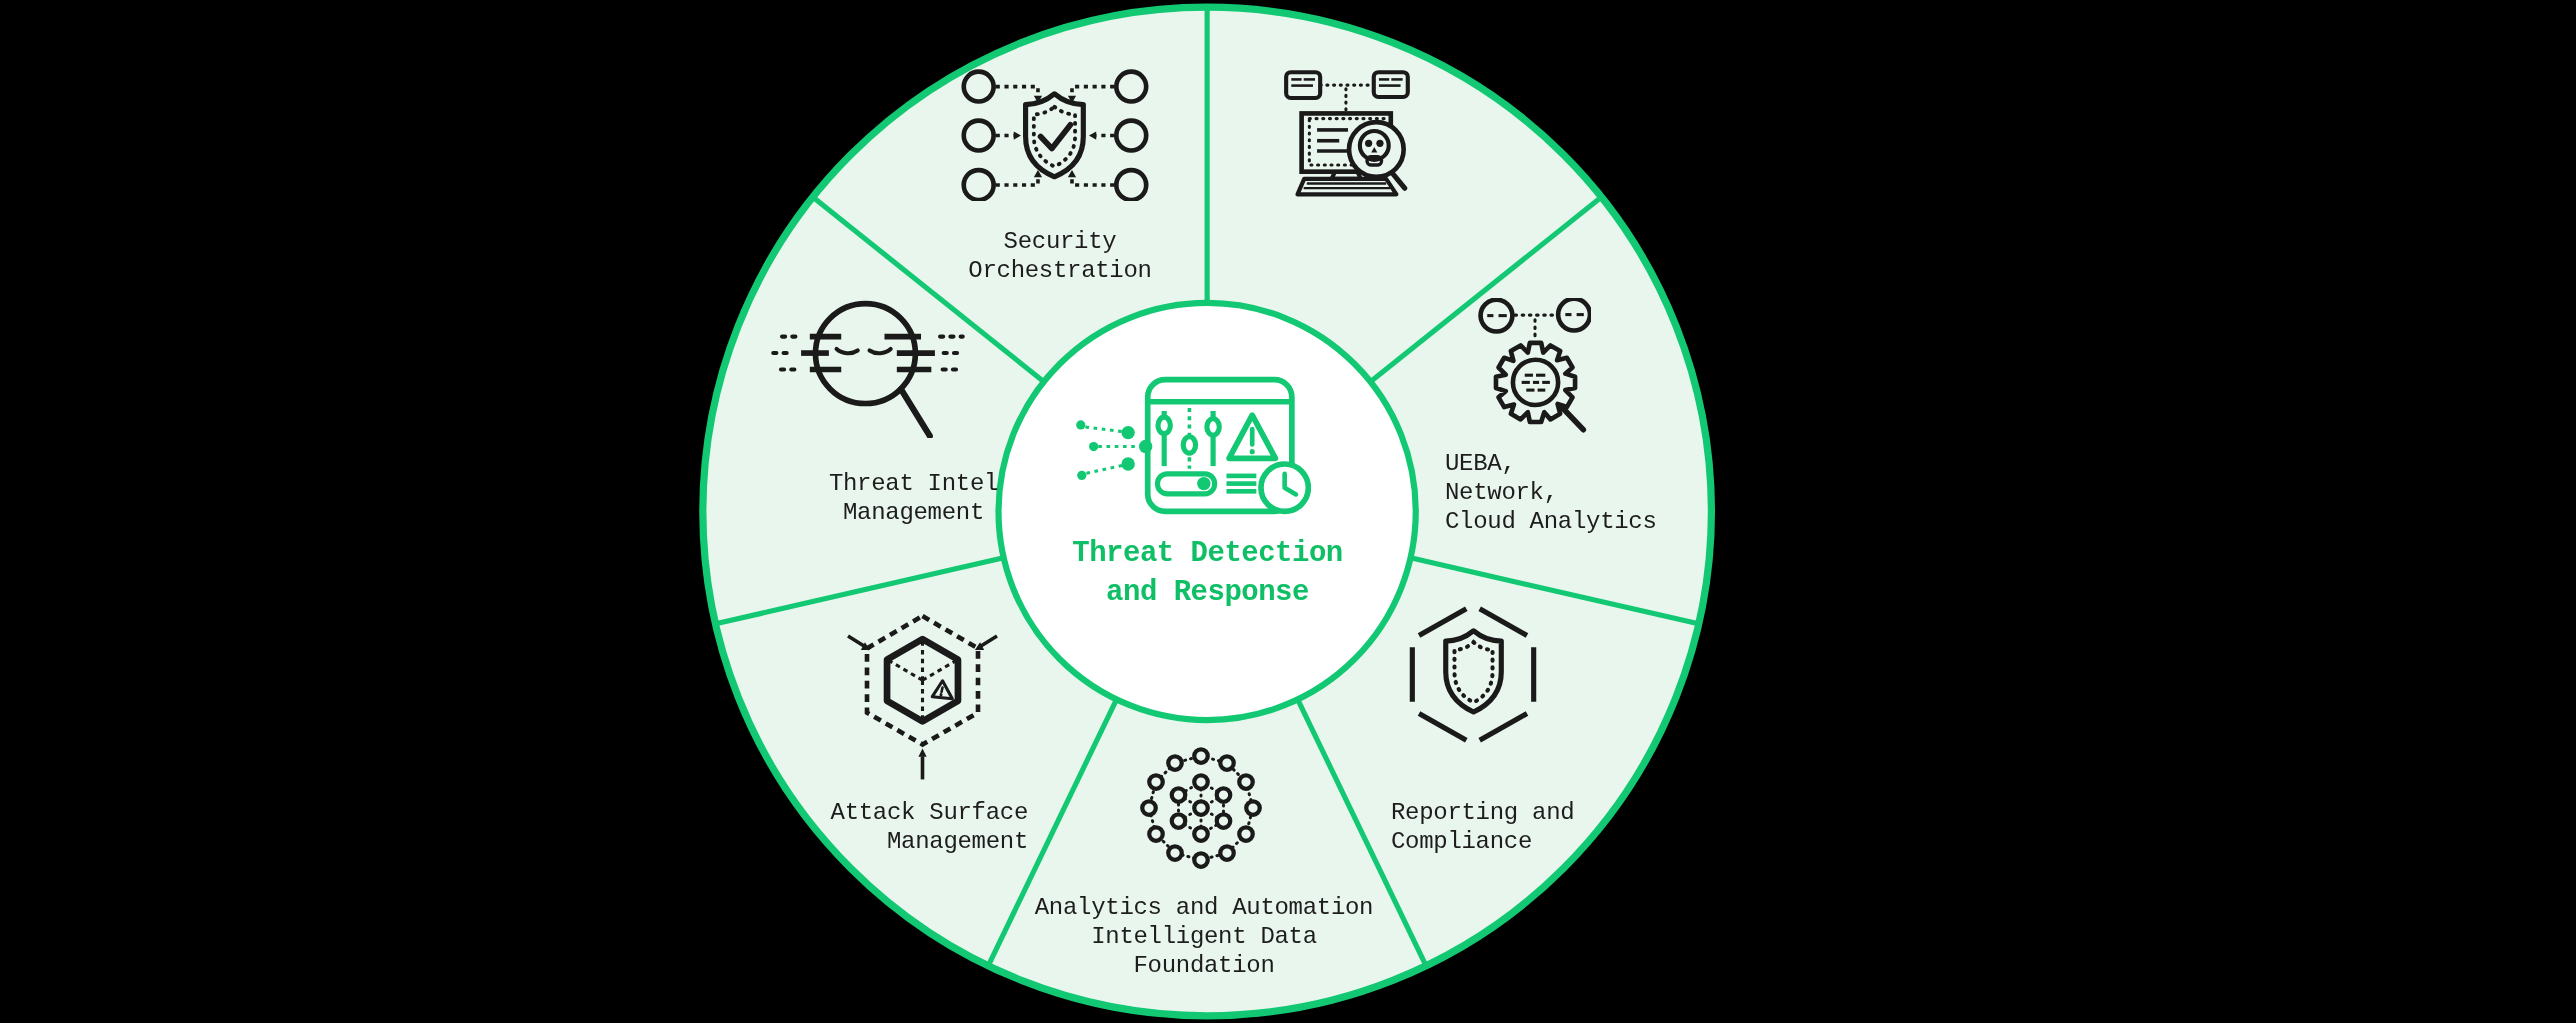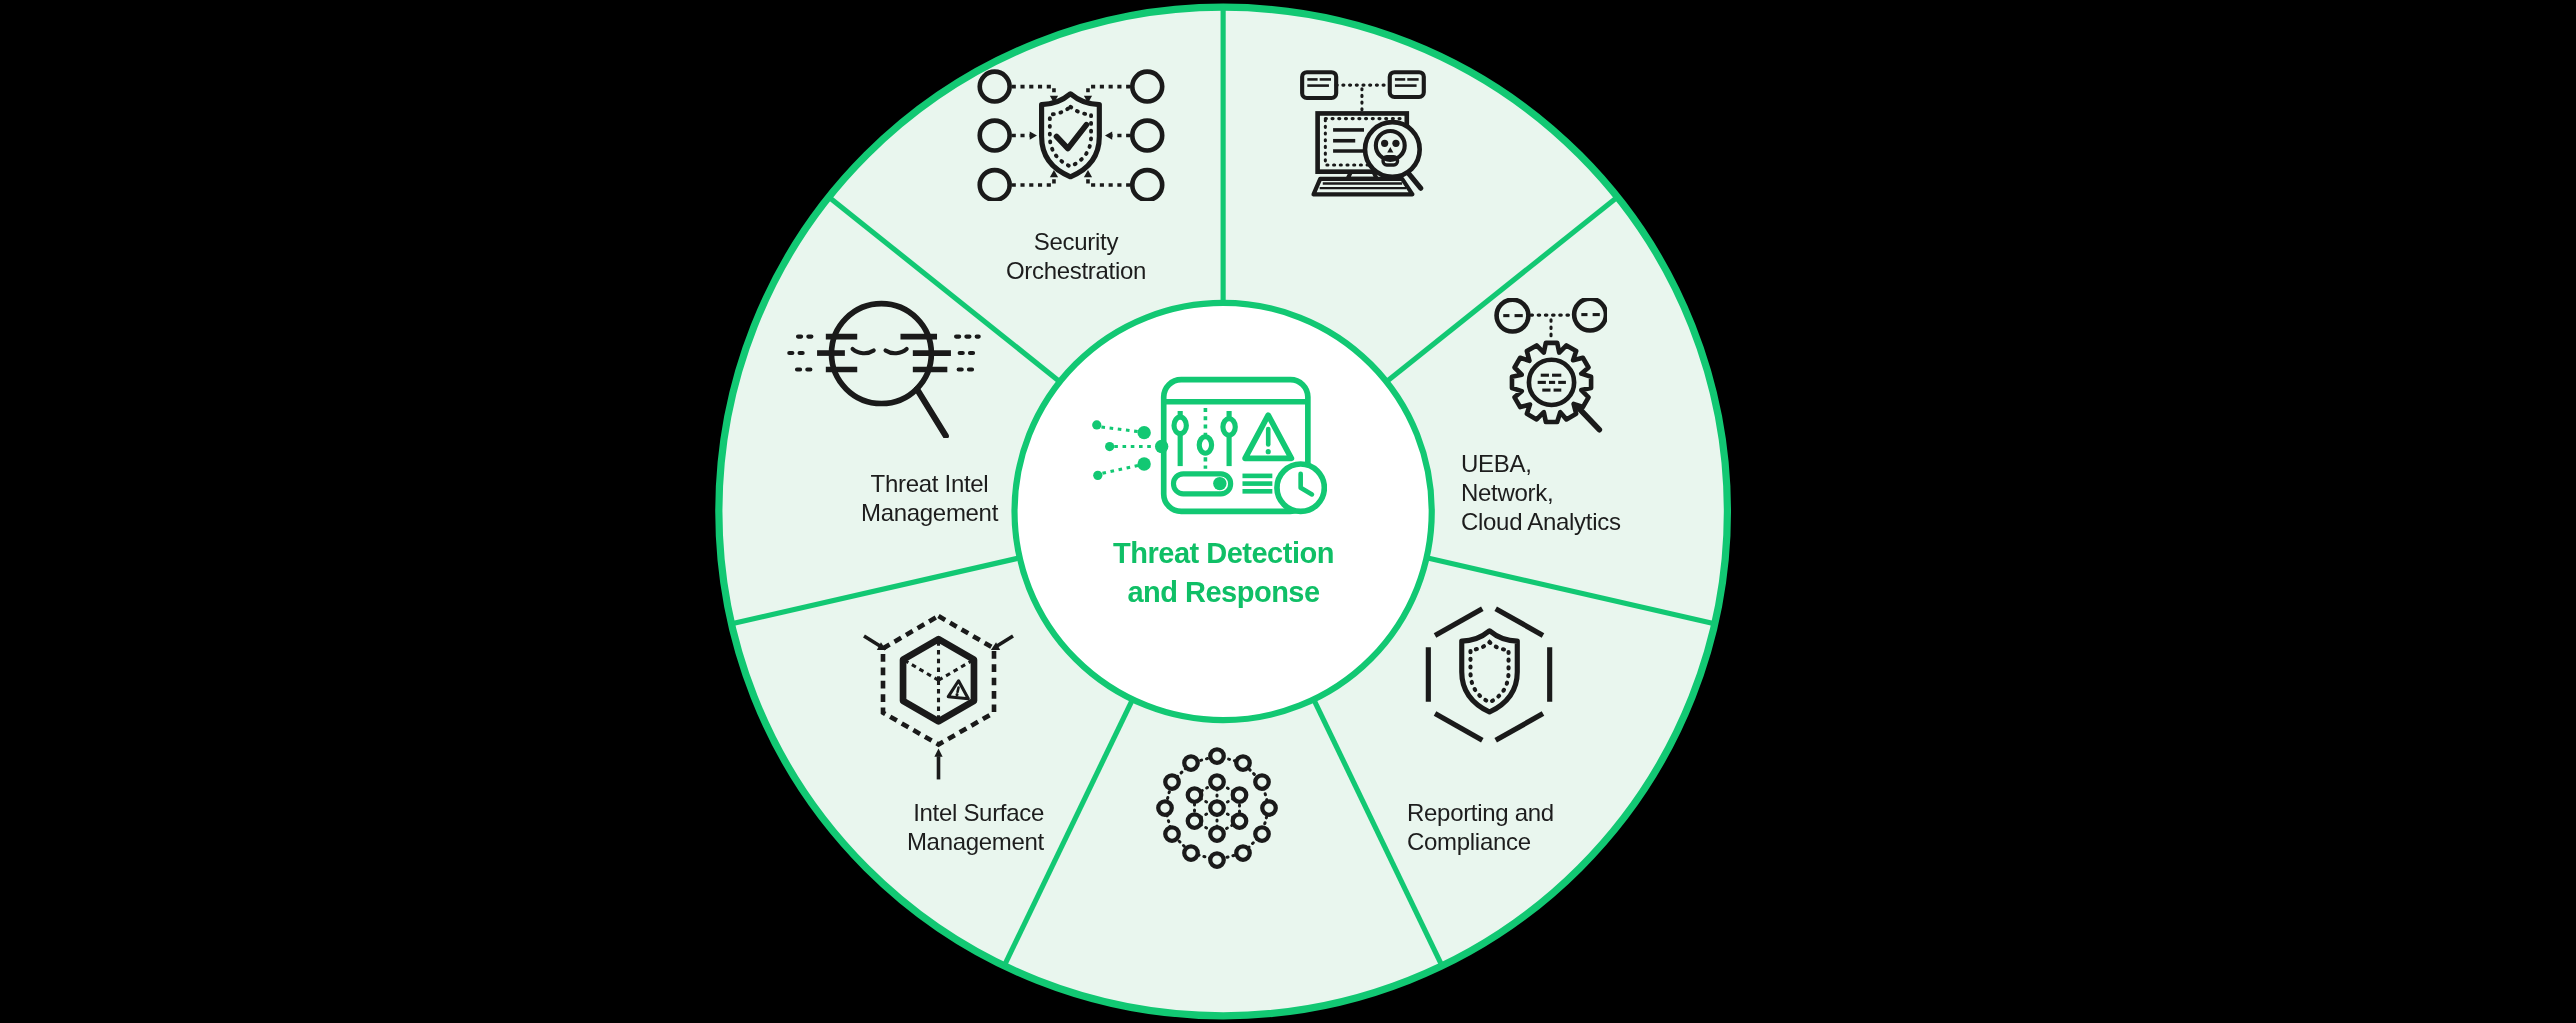--- a/index.html
+++ b/index.html
@@ -1,17 +1,17 @@
 <!DOCTYPE html>
 <html style="font-size:8.2px"><head>
 <meta charset="utf-8">
 <style>
   html,body{margin:0;padding:0;background:#000;}
   .stage{position:relative;width:2384px;height:1023px;background:#000;overflow:hidden;
-         font-family:Liberation Sans, sans-serif;margin-left:16px;}
+         font-family:Liberation Mono, monospace;}
   .stage svg{position:absolute;display:block;}
   .label{position:absolute;font-size:24px;line-height:29px;letter-spacing:-0.3px;
          color:#1d1d1d;white-space:pre-line;text-align:center;}
   .ta-l{text-align:left}
   .ta-r{text-align:right}
   .center-title{position:absolute;left:950px;top:534px;width:515px;
         font-size:29px;line-height:39px;font-weight:700;letter-spacing:-0.5px;
         color:#0fbf66;text-align:center;white-space:pre-line;}
   .blk{stroke:#1a1a1a;fill:none;}
 </style>
@@ -273,21 +273,24 @@
     </g>
   </svg>
 
   <div class="label" style="left:854px;top:227px;width:412px">Security
 Orchestration</div>
   <div class="label ta-l" style="left:1391px;top:798px;width:361px">Reporting and
 Compliance</div>
   <div class="label ta-l" style="left:1445px;top:449px;width:309px">UEBA,
 Network,
 Cloud Analytics</div>
-  <div class="label ta-r" style="left:667px;top:798px;width:361px">Intel Surface
+  <div class="label" style="left:972px;top:893px;width:464px">Analytics and Automation
+Intelligent Data
+Foundation</div>
+  <div class="label ta-r" style="left:667px;top:798px;width:361px">Attack Surface
 Management</div>
   <div class="label" style="left:733px;top:469px;width:361px">Threat Intel
 Management</div>
 
   <div class="center-title">Threat Detection
 and Response</div>
 
 </div>
 
 

